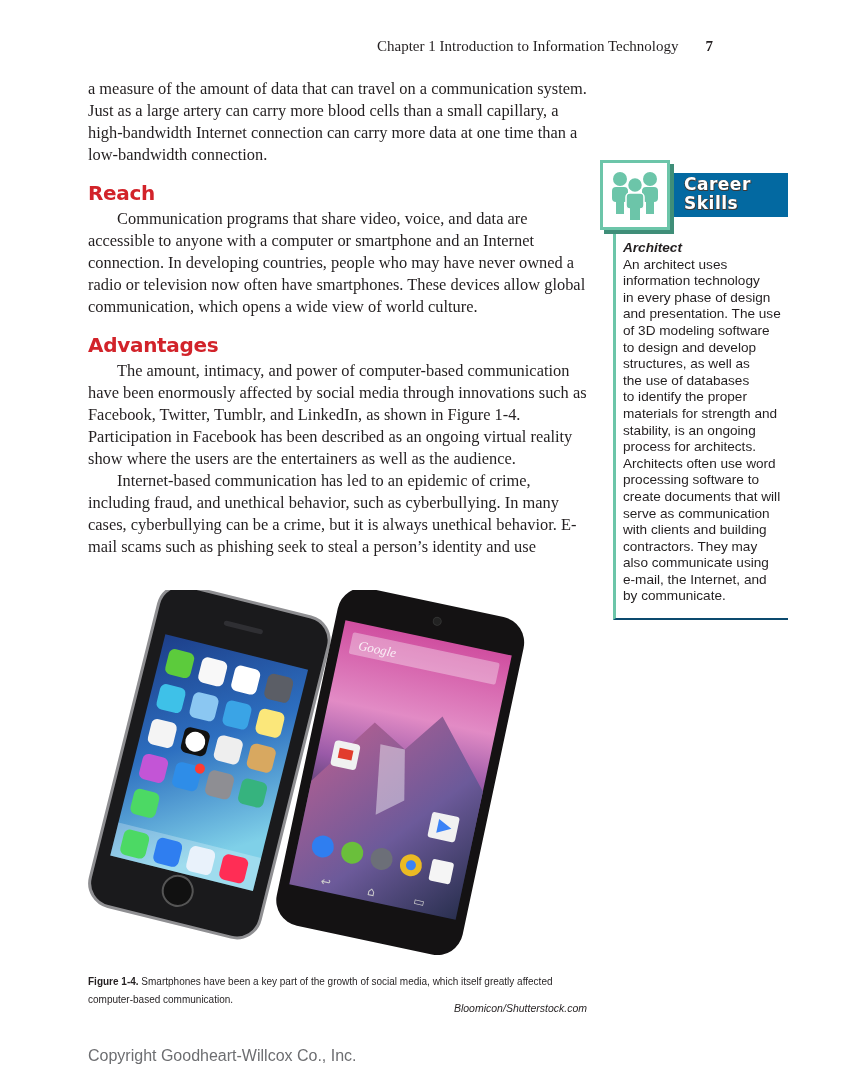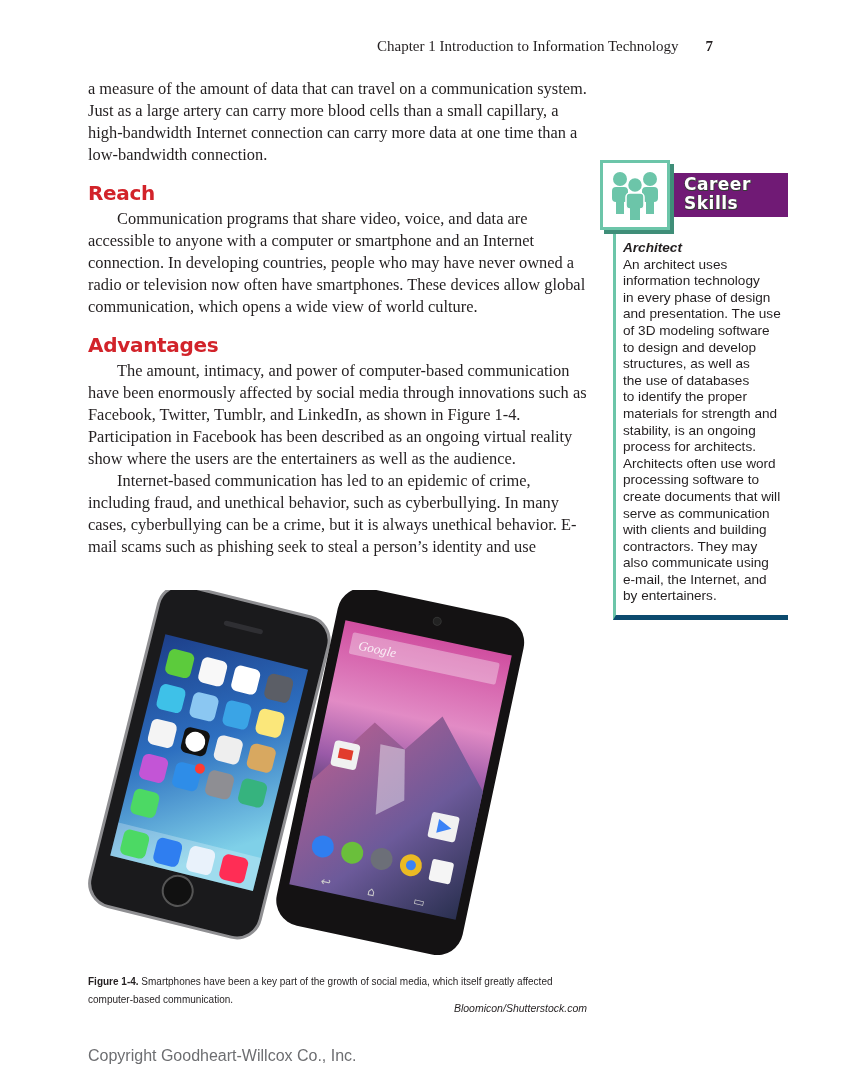--- a/index.html
+++ b/index.html
@@ -29,29 +29,29 @@
     
     .sidebar { position: absolute; left: 600px; top: 160px; width: 190px; height: 460px; }
     .sidebar .icon-box {
       position: absolute; left: 0; top: 0; width: 70px; height: 70px;
       background: #ffffff; border: 3px solid #6cc5a9;
       box-shadow: 4px 4px 0 #3f8e78; z-index: 2;
       display: flex; align-items: center; justify-content: center;
     }
     .sidebar .title-band {
       position: absolute; left: 66px; top: 13px; width: 122px; height: 44px;
-      background: #701a75; padding: 2px 0 0 18px;
+      background: #0369a1; padding: 2px 0 0 18px;
       font-family: "DejaVu Sans", "Liberation Sans", sans-serif; font-weight: bold;
       font-size: 17px; line-height: 19px; color: #ffffff;
       text-shadow: 1px 1px 0 #3a3a3a, -0.5px -0.5px 0 #3a3a3a, 0.5px -0.5px 0 #3a3a3a, -0.5px 0.5px 0 #3a3a3a;
       letter-spacing: 0.5px;
     }
     .sidebar .panel {
       position: absolute; left: 13px; top: 74px; width: 175px; height: 386px;
-      border-left: 3px solid #6cc5a9; border-bottom: 5px solid #0c4a6e;
+      border-left: 3px solid #6cc5a9; border-bottom: 2px solid #0c4a6e;
       padding: 6px 0 0 7px;
       font-family: "Liberation Sans", "DejaVu Sans", sans-serif; font-size: 13.6px; line-height: 16.6px; color: #231f20;
     }
     .sidebar .panel .career-title { font-weight: bold; font-style: italic; margin-bottom: 0; }
     .sidebar .panel .body-line { display: block; white-space: nowrap; }
 
     
     .figure { position: absolute; left: 88px; top: 590px; width: 500px; height: 380px; }
     .photo { position: absolute; inset: 0; }
     .credit {
@@ -125,21 +125,21 @@
       <span class="body-line">stability, is an ongoing</span>
       <span class="body-line">process for architects.</span>
       <span class="body-line">Architects often use word</span>
       <span class="body-line">processing software to</span>
       <span class="body-line">create documents that will</span>
       <span class="body-line">serve as communication</span>
       <span class="body-line">with clients and building</span>
       <span class="body-line">contractors. They may</span>
       <span class="body-line">also communicate using</span>
       <span class="body-line">e-mail, the Internet, and</span>
-      <span class="body-line">by entertainers.</span>
+      <span class="body-line">by communicate.</span>
     </div>
   </div>
 </div>
 
 <div class="figure">
   <svg class="photo" width="500" height="380" viewBox="0 0 500 380">
     <defs>
       <linearGradient id="iosBg" x1="0" y1="0" x2="0.4" y2="1">
         <stop offset="0" stop-color="#1d3f8a"></stop>
         <stop offset="0.5" stop-color="#2d6fc0"></stop>

